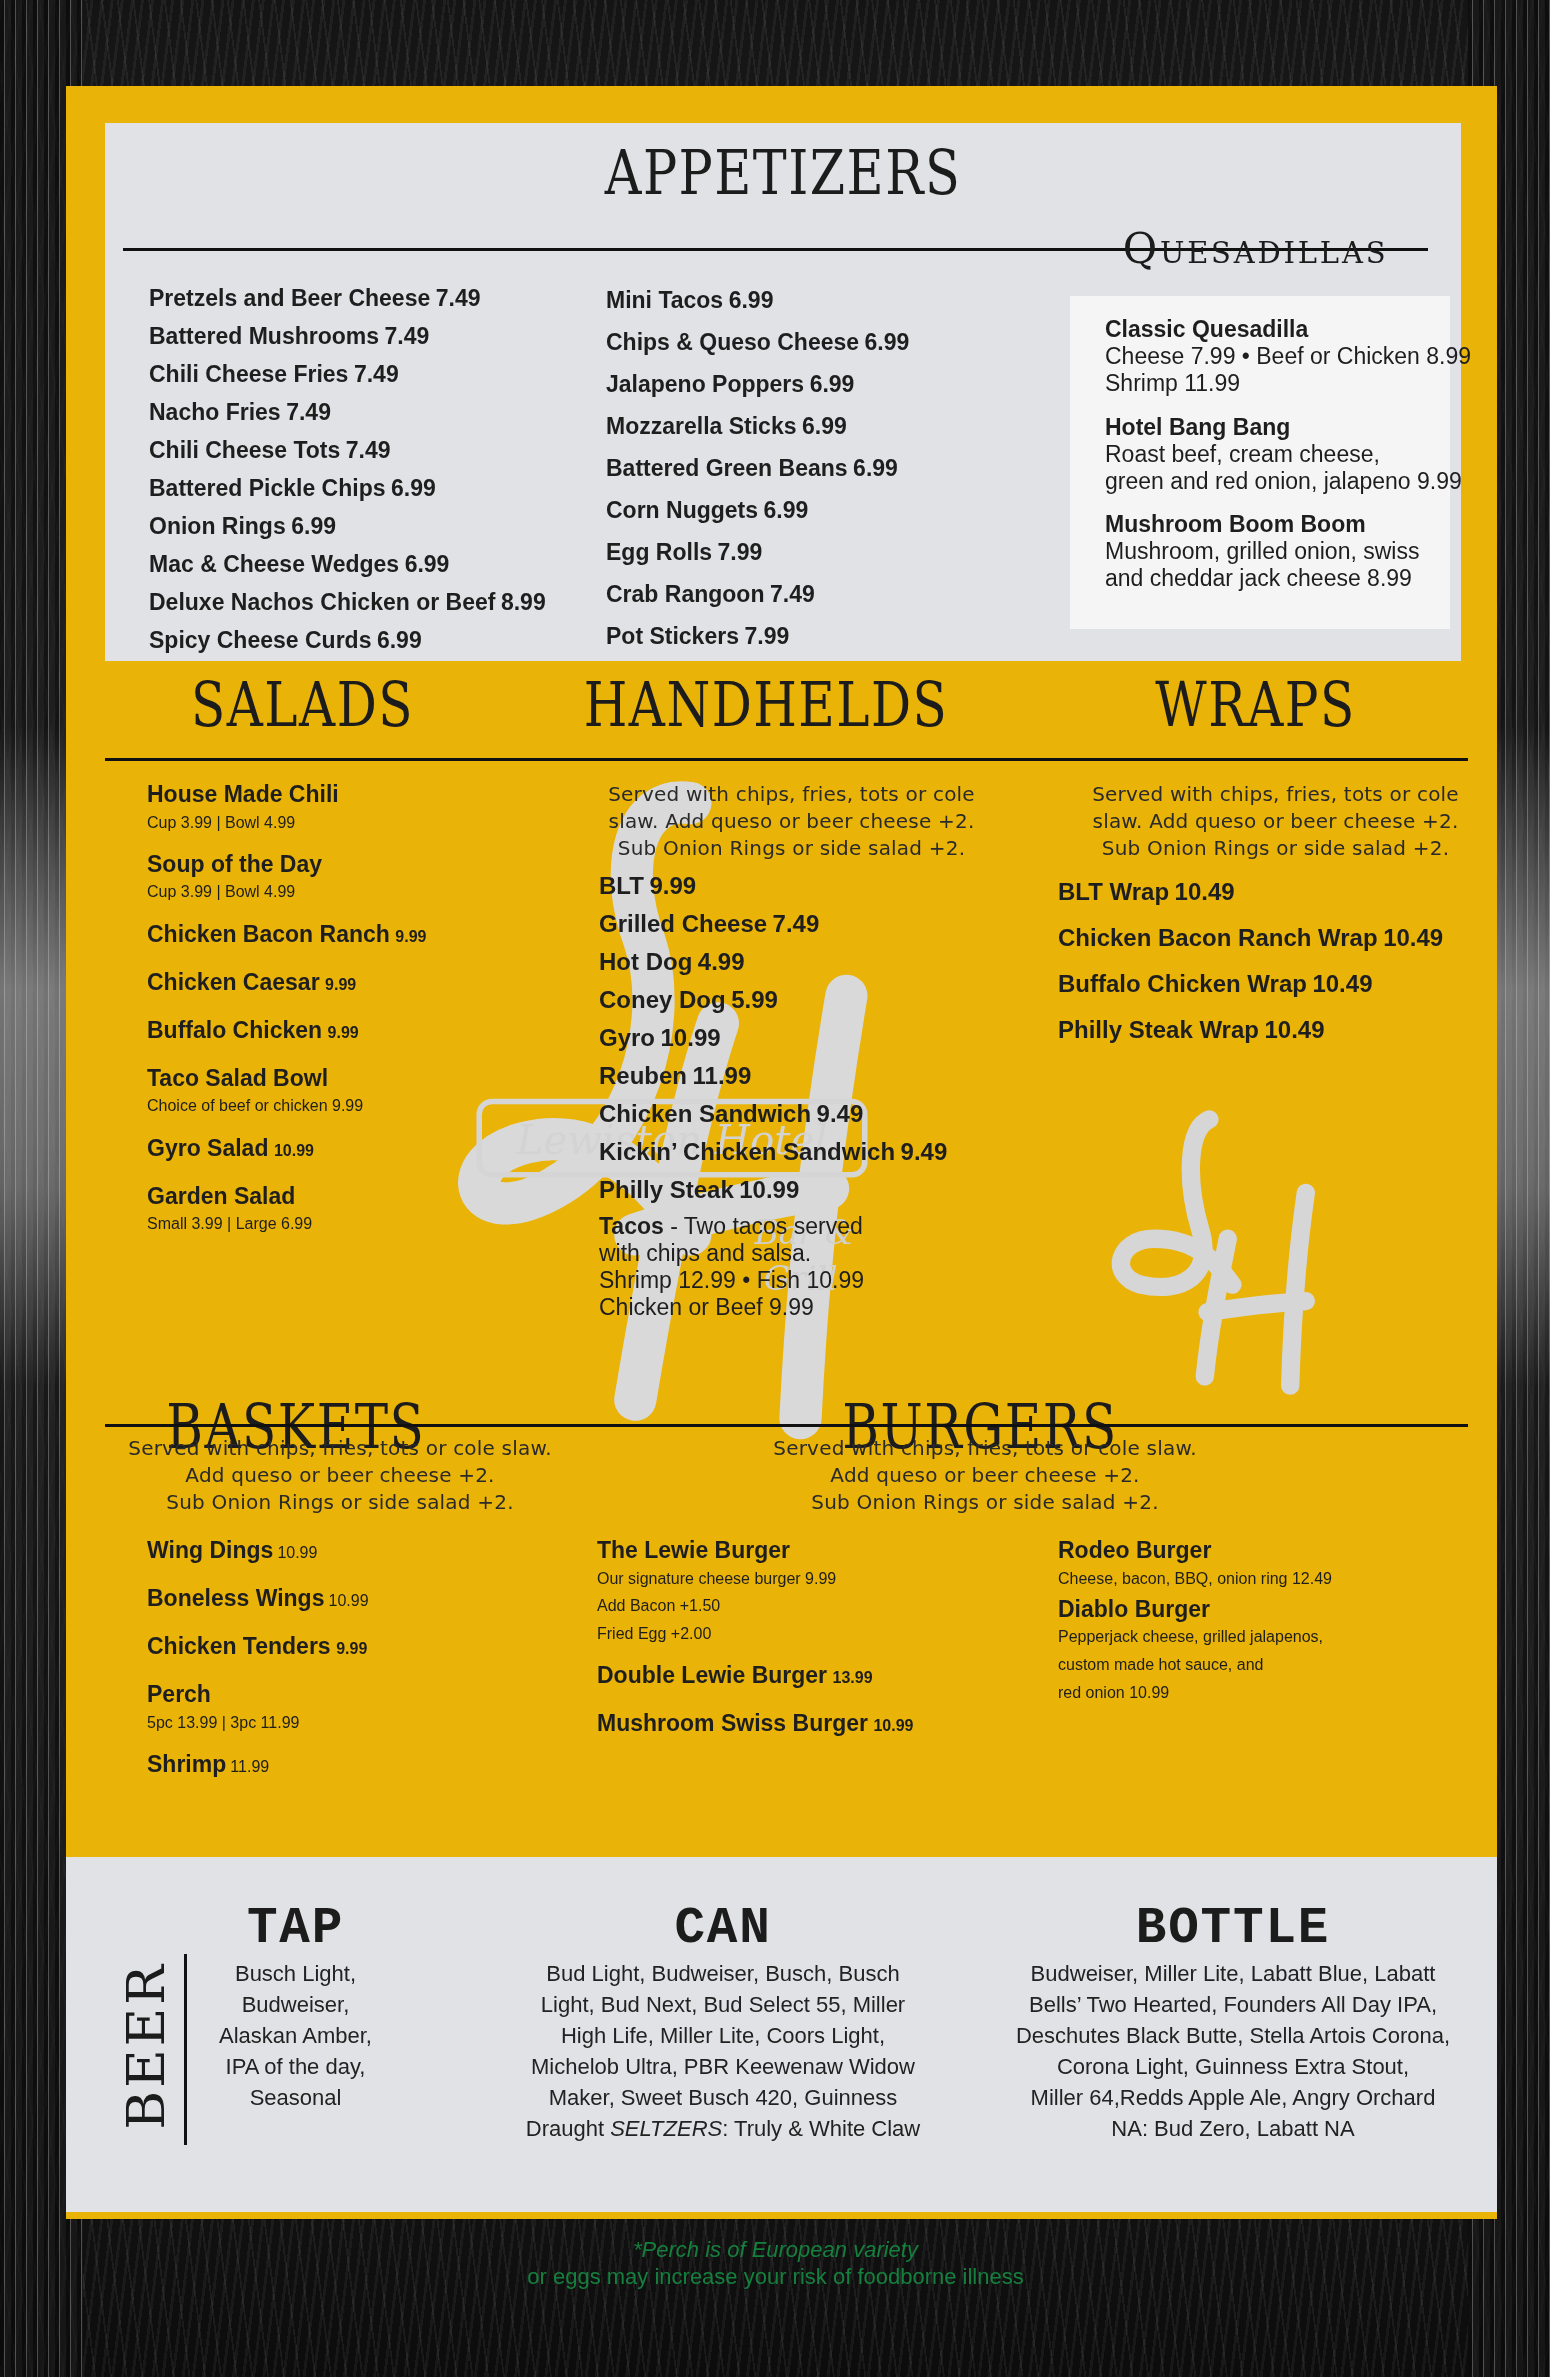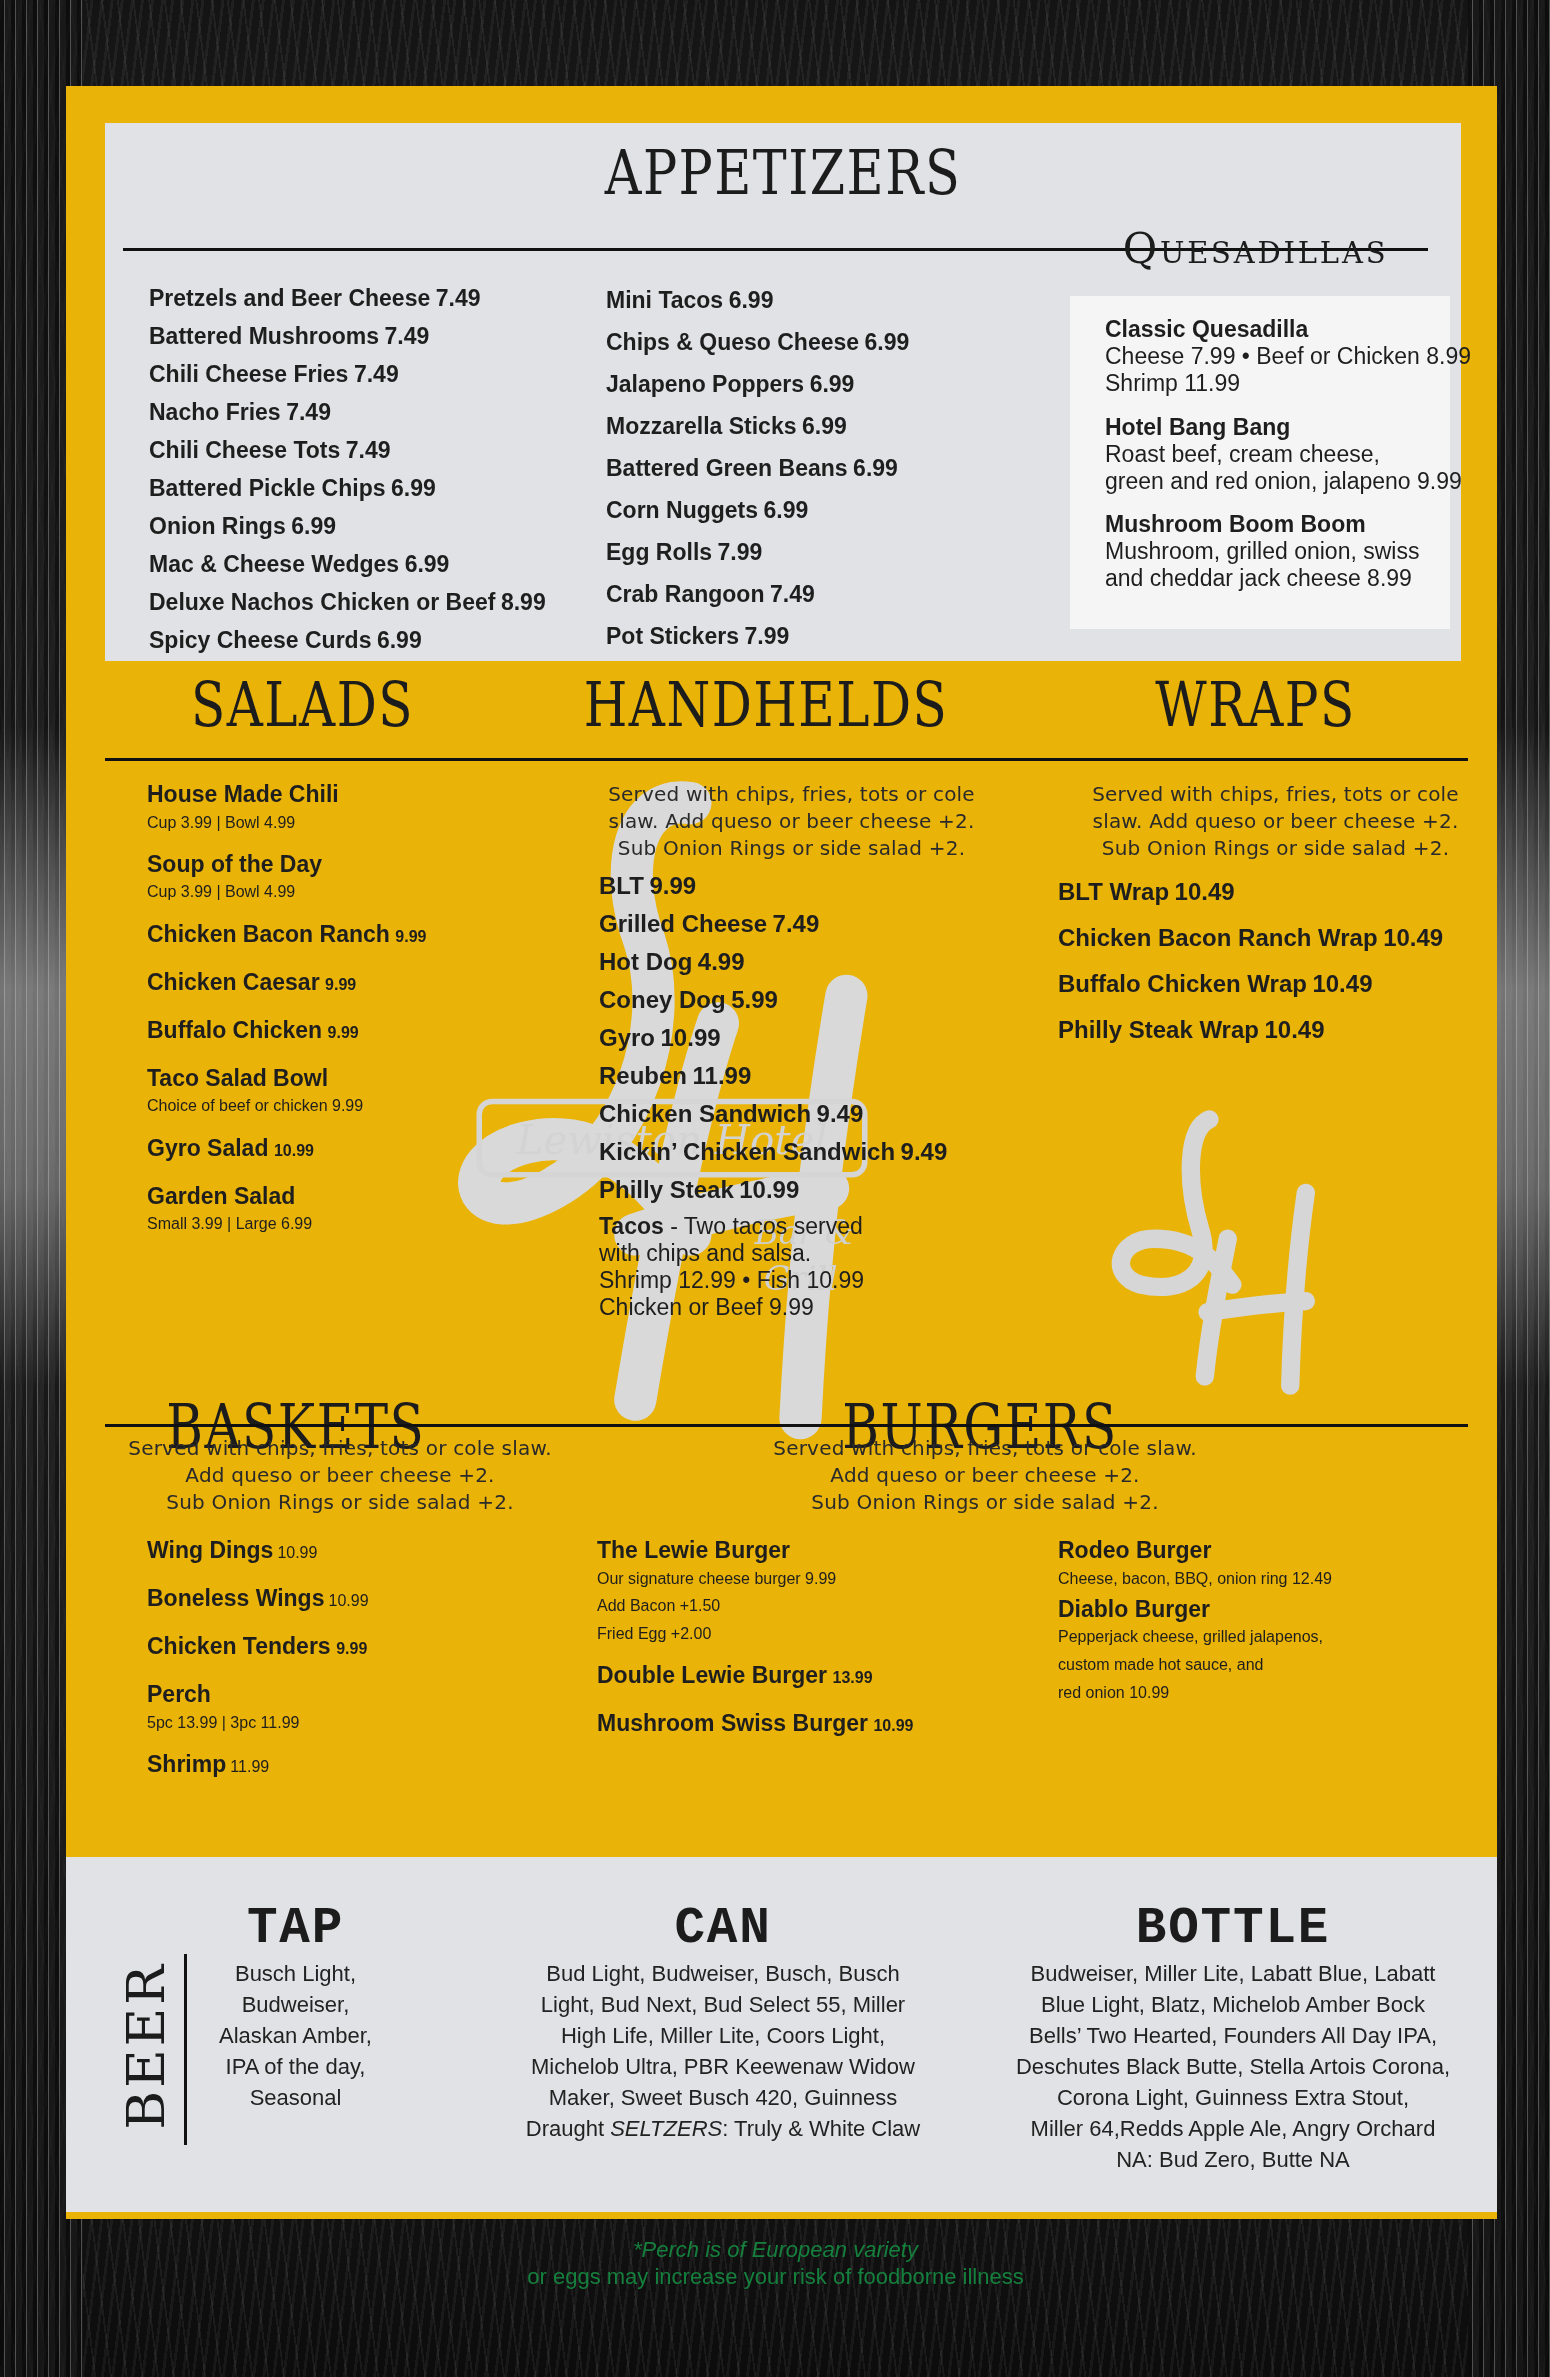--- a/index.html
+++ b/index.html
@@ -305,26 +305,25 @@
         <div>Michelob Ultra, PBR Keewenaw Widow</div>
         <div>Maker, Sweet Busch 420, Guinness</div>
         <div><span>Draught </span><i>SELTZERS</i><span>: Truly &amp; White Claw</span></div>
       </div>
     </div>
 
     <div class="beer-col" style="left:919px; width:496px;">
       <div class="slab-title">BOTTLE</div>
       <div class="beer-list">
         <div>Budweiser, Miller Lite, Labatt Blue, Labatt</div>
-        <div>Blue Light, Blatz, Michelob Amber Bock</div>
         <div>Bells’ Two Hearted, Founders All Day IPA,</div>
         <div>Deschutes Black Butte, Stella Artois Corona,</div>
         <div>Corona Light, Guinness Extra Stout,</div>
         <div>Miller 64,Redds Apple Ale, Angry Orchard</div>
-        <div>NA: Bud Zero, Butte NA</div>
+        <div>NA: Bud Zero, Labatt NA</div>
       </div>
     </div>
   </div>
 </div>
 
 <div class="footer">
   <div class="note">*Perch is of European variety</div>
   <div>or eggs may increase your risk of foodborne illness</div>
 </div>
 

